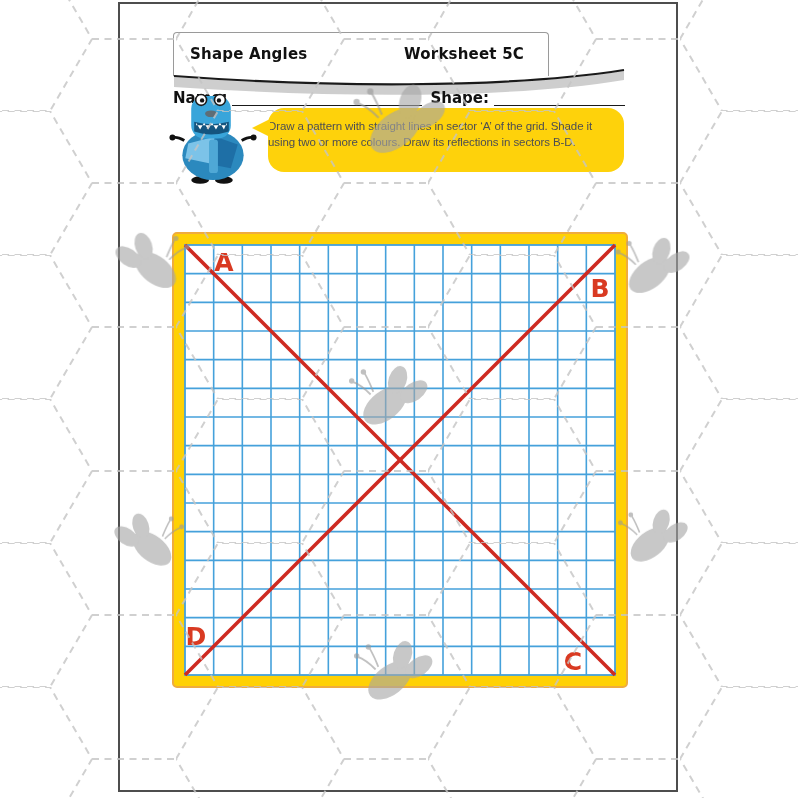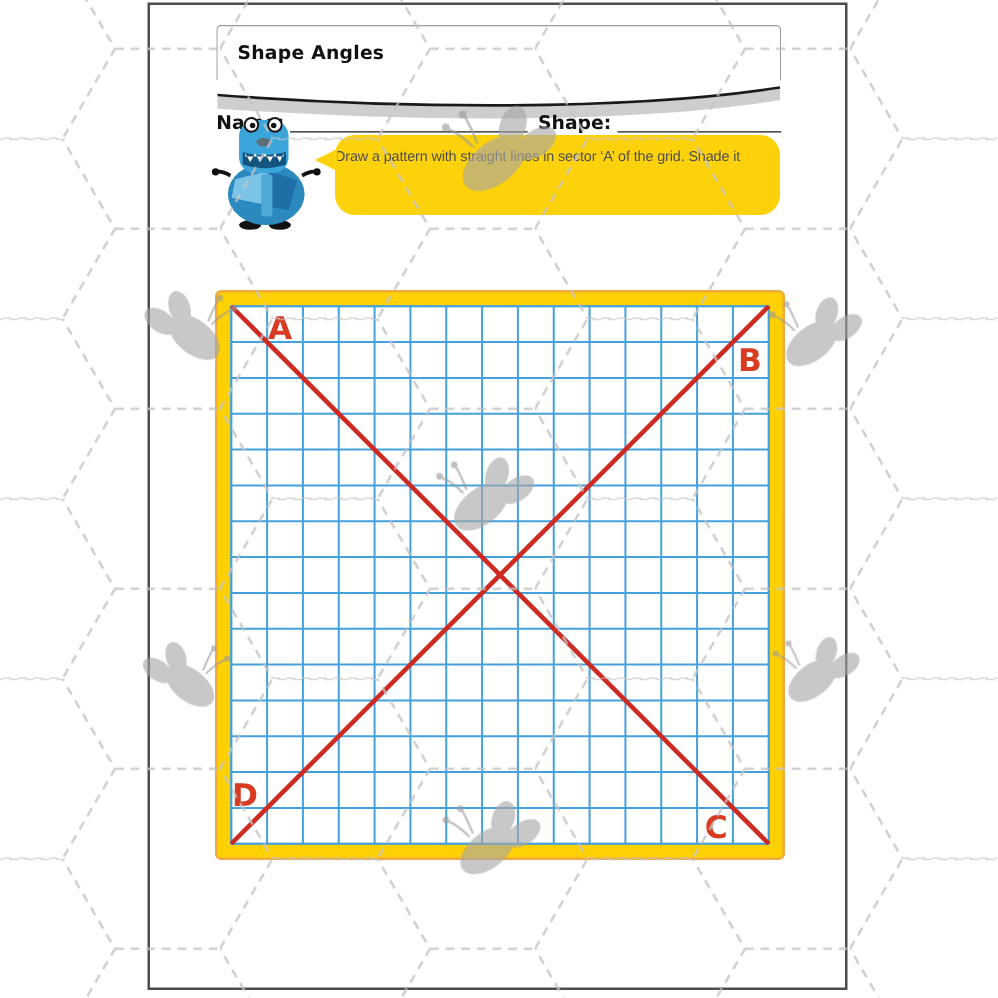--- a/index.html
+++ b/index.html
@@ -9,21 +9,21 @@
   }
   *{margin:0;padding:0;box-sizing:border-box;}
   html,body{width:798px;height:798px;background:#fff;overflow:hidden;
     font-family:"Liberation Sans",sans-serif;}
   .canvas{position:relative;width:798px;height:798px;background:#fff;}
 
   
   .page{position:absolute;left:118px;top:2px;width:560px;height:790px;
     background:#fff;border:2px solid #4d4d4d;z-index:1;}
 
-  .header-box{position:absolute;left:53px;top:16px;width:452px;height:44px;
+  .header-box{position:absolute;left:53px;top:28px;width:376px;height:44px;
     background:#fff;border:1px solid #9a9a9a;border-bottom:none;border-radius:4px 4px 0 0;
     display:flex;justify-content:space-between;padding:12px 24px 0 16px;}
   .header-box .title{font-family:"DejaVu Sans",sans-serif;font-weight:bold;
     font-size:15px;color:#111;letter-spacing:.2px;}
   .swoosh{position:absolute;left:52px;top:58px;width:454px;height:36px;pointer-events:none;}
 
   .name-row{position:absolute;left:53px;top:84px;width:452px;height:18px;
     display:flex;align-items:flex-end;}
   .field-label{font-family:"DejaVu Sans",sans-serif;font-weight:bold;font-size:15px;
     color:#111;line-height:16px;}
@@ -55,20 +55,21 @@
 </style>
 </head>
 <body>
 
 <div class="canvas">
 
   <div class="page">
 
     <div class="header-box">
       <span class="title">Shape Angles</span>
+      <span class="title">Worksheet 5C</span>
     </div>
     <svg class="swoosh" viewBox="0 0 454 36">
       <path d="M2,15 C150,26 330,28 452,9 L452,18 C330,38 150,35 2,25 Z" fill="#9e9e9e" opacity="0.5"></path>
       <path d="M2,14 C150,25 330,27 452,8" fill="none" stroke="#1a1a1a" stroke-width="2.2"></path>
     </svg>
 
     <div class="name-row">
       <span class="field-label">Name:</span>
       <span class="writing-line line-name"></span>
       <span class="field-label">Shape:</span>
@@ -93,20 +94,21 @@
       <circle cx="51" cy="10.5" r="2.2" fill="#111"></circle>
       <ellipse cx="43" cy="24" rx="6" ry="3.4" fill="#5E6E77"></ellipse>
       <path d="M26,32 Q43,37 61,32 L61,42 Q43,48 26,42 Z" fill="#14557F"></path>
       <polygon points="28,33 32,40 36,33 40,40 44,33 48,40 52,33 56,40 59,33 59,35.5 28,35.5" fill="#fff"></polygon>
     </svg>
 
     <div class="bubble">
       <span class="tail"></span>
       <div class="text">
         <span style="display:block">Draw a pattern with straight lines in sector ‘A’ of the grid. Shade it</span>
+        <span style="display:block">using two or more colours. Draw its reflections in sectors B-D.</span>
       </div>
     </div>
 
     <div class="grid-wrap">
       <svg id="grid-svg" width="456" height="456" viewBox="0 0 456 456">
         <rect x="1" y="1" width="454" height="454" rx="4" style="fill:var(--frame-yellow);stroke:var(--frame-edge)" stroke-width="2"></rect>
         <rect x="13" y="13" width="430" height="430" style="fill:#ffffff;stroke:var(--grid-blue)" stroke-width="1.8"></rect>
         <g id="grid-lines">
             <line x1="41.66666666666667" y1="13" x2="41.66666666666667" y2="443" stroke="#45A1DB" stroke-width="1.6"></line>
             <line x1="13" y1="41.66666666666667" x2="443" y2="41.66666666666667" stroke="#45A1DB" stroke-width="1.6"></line>

